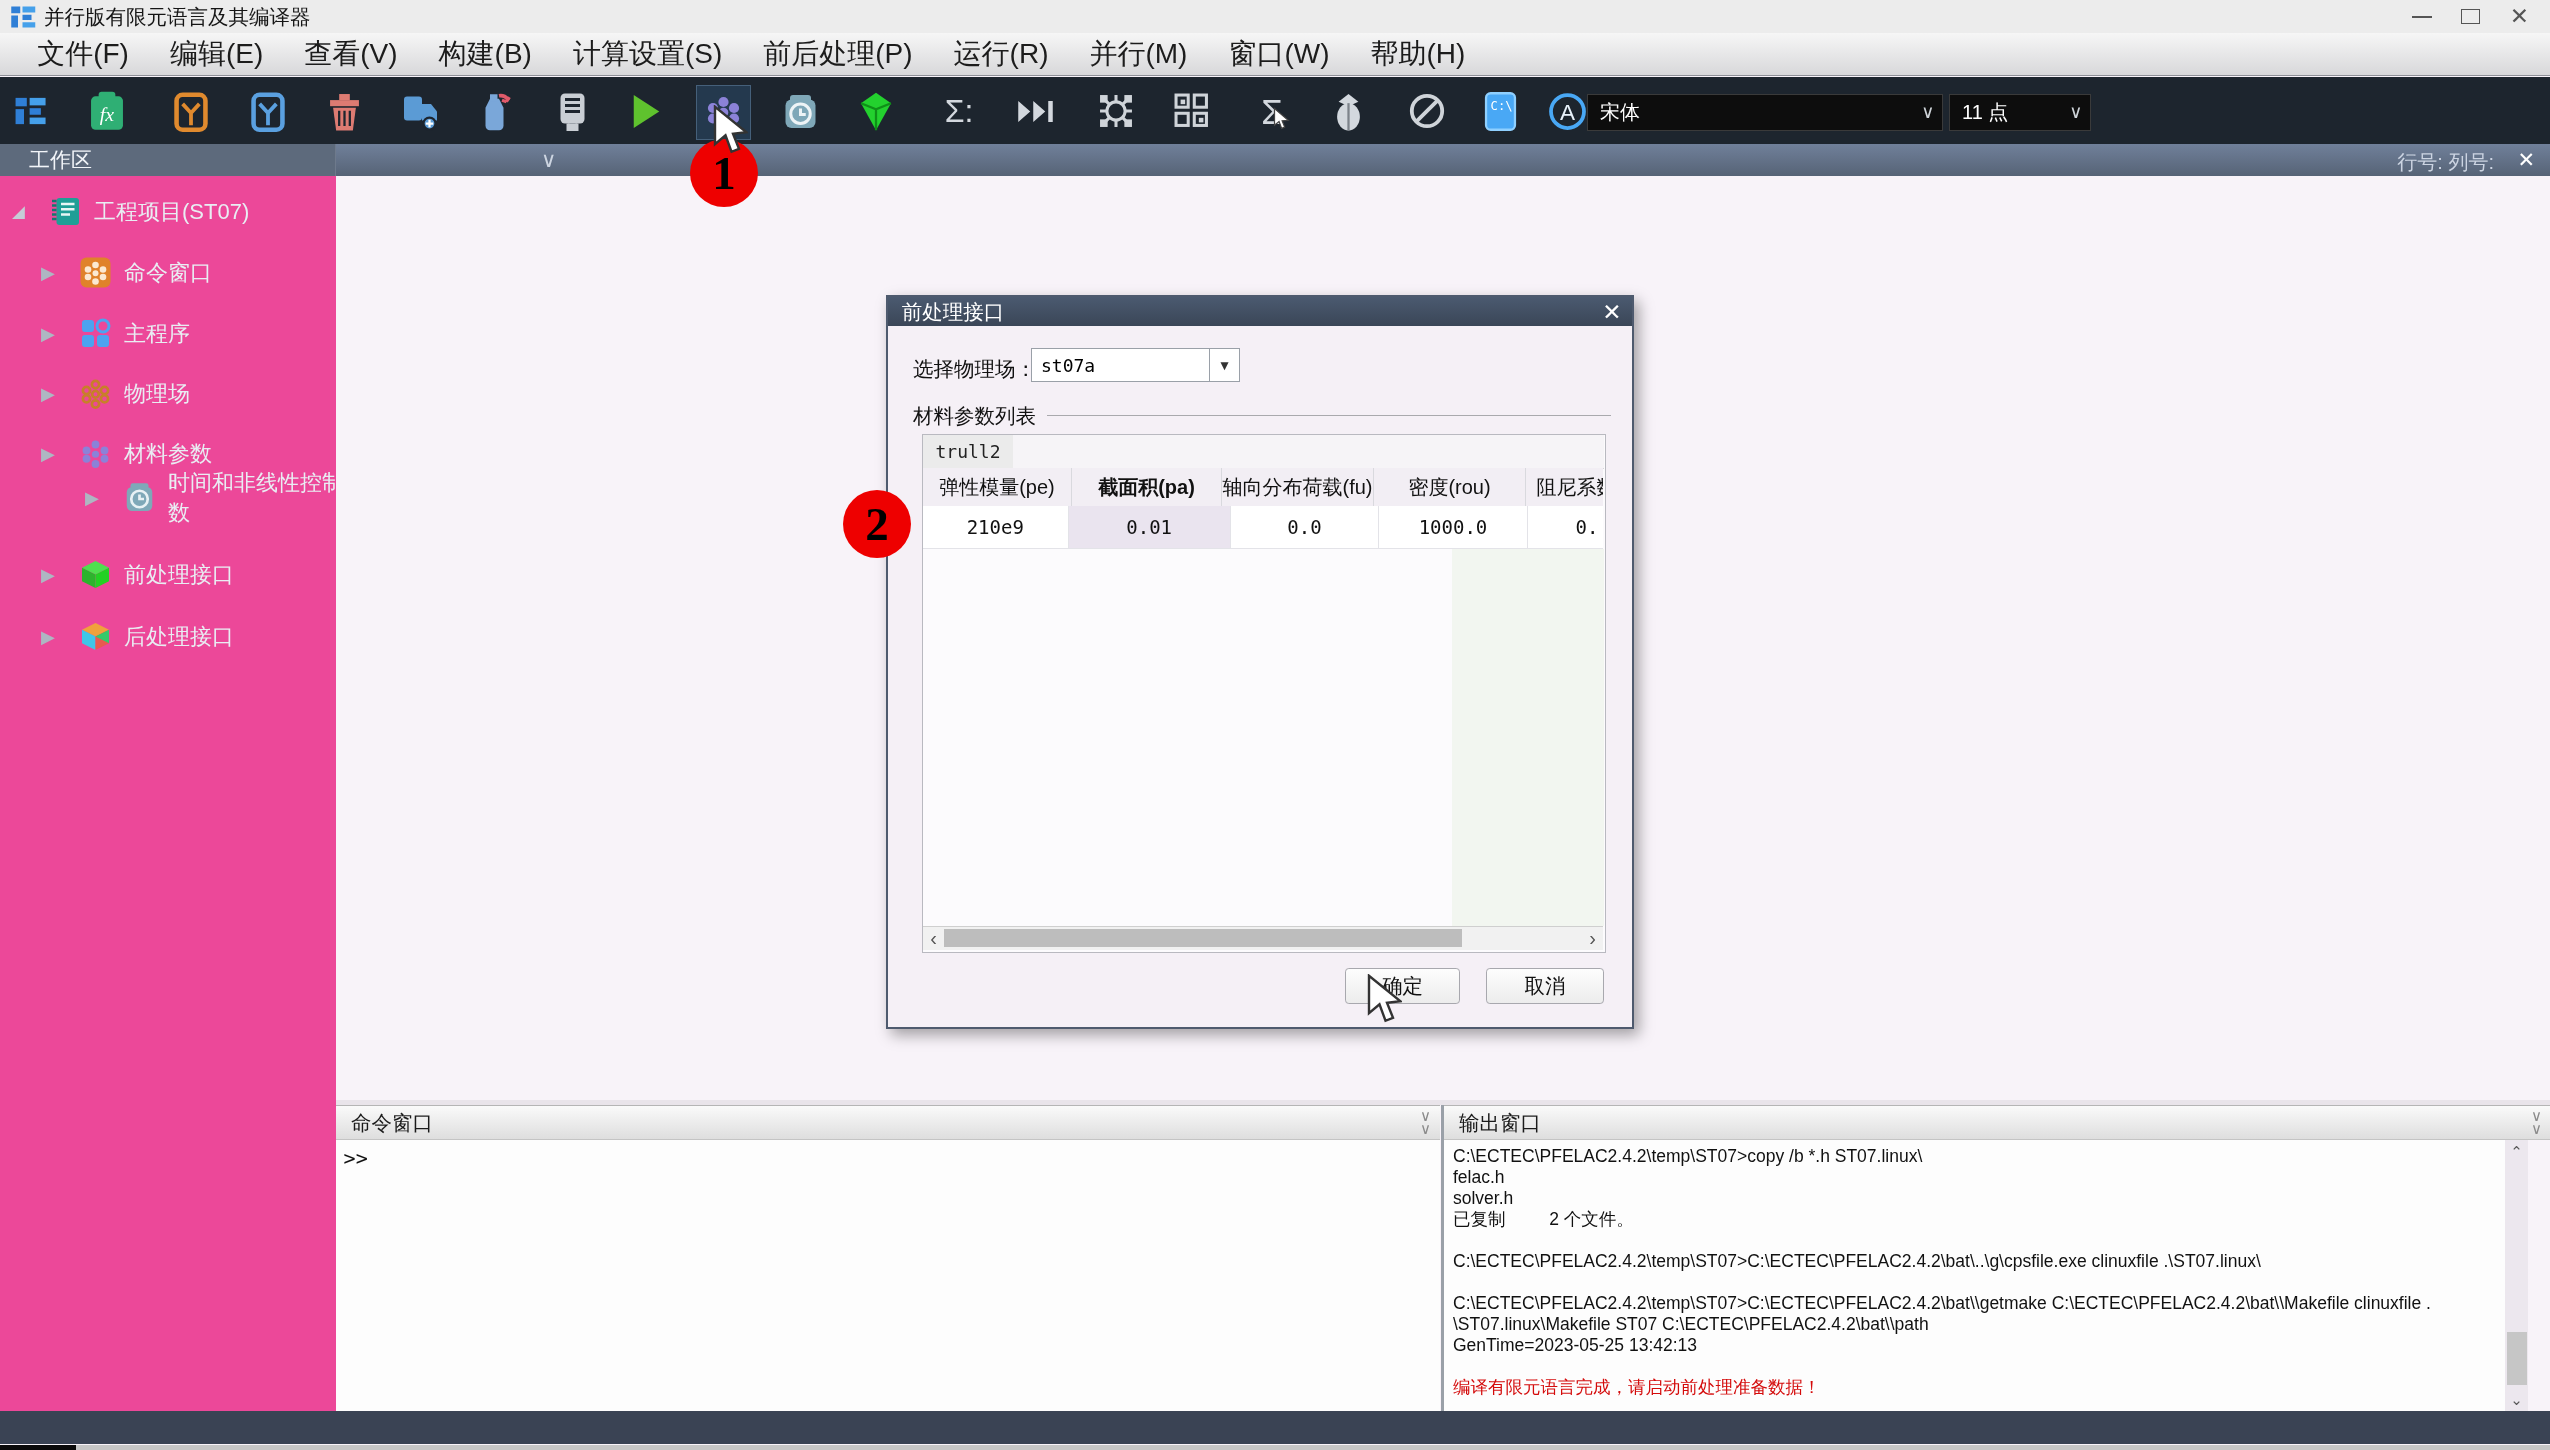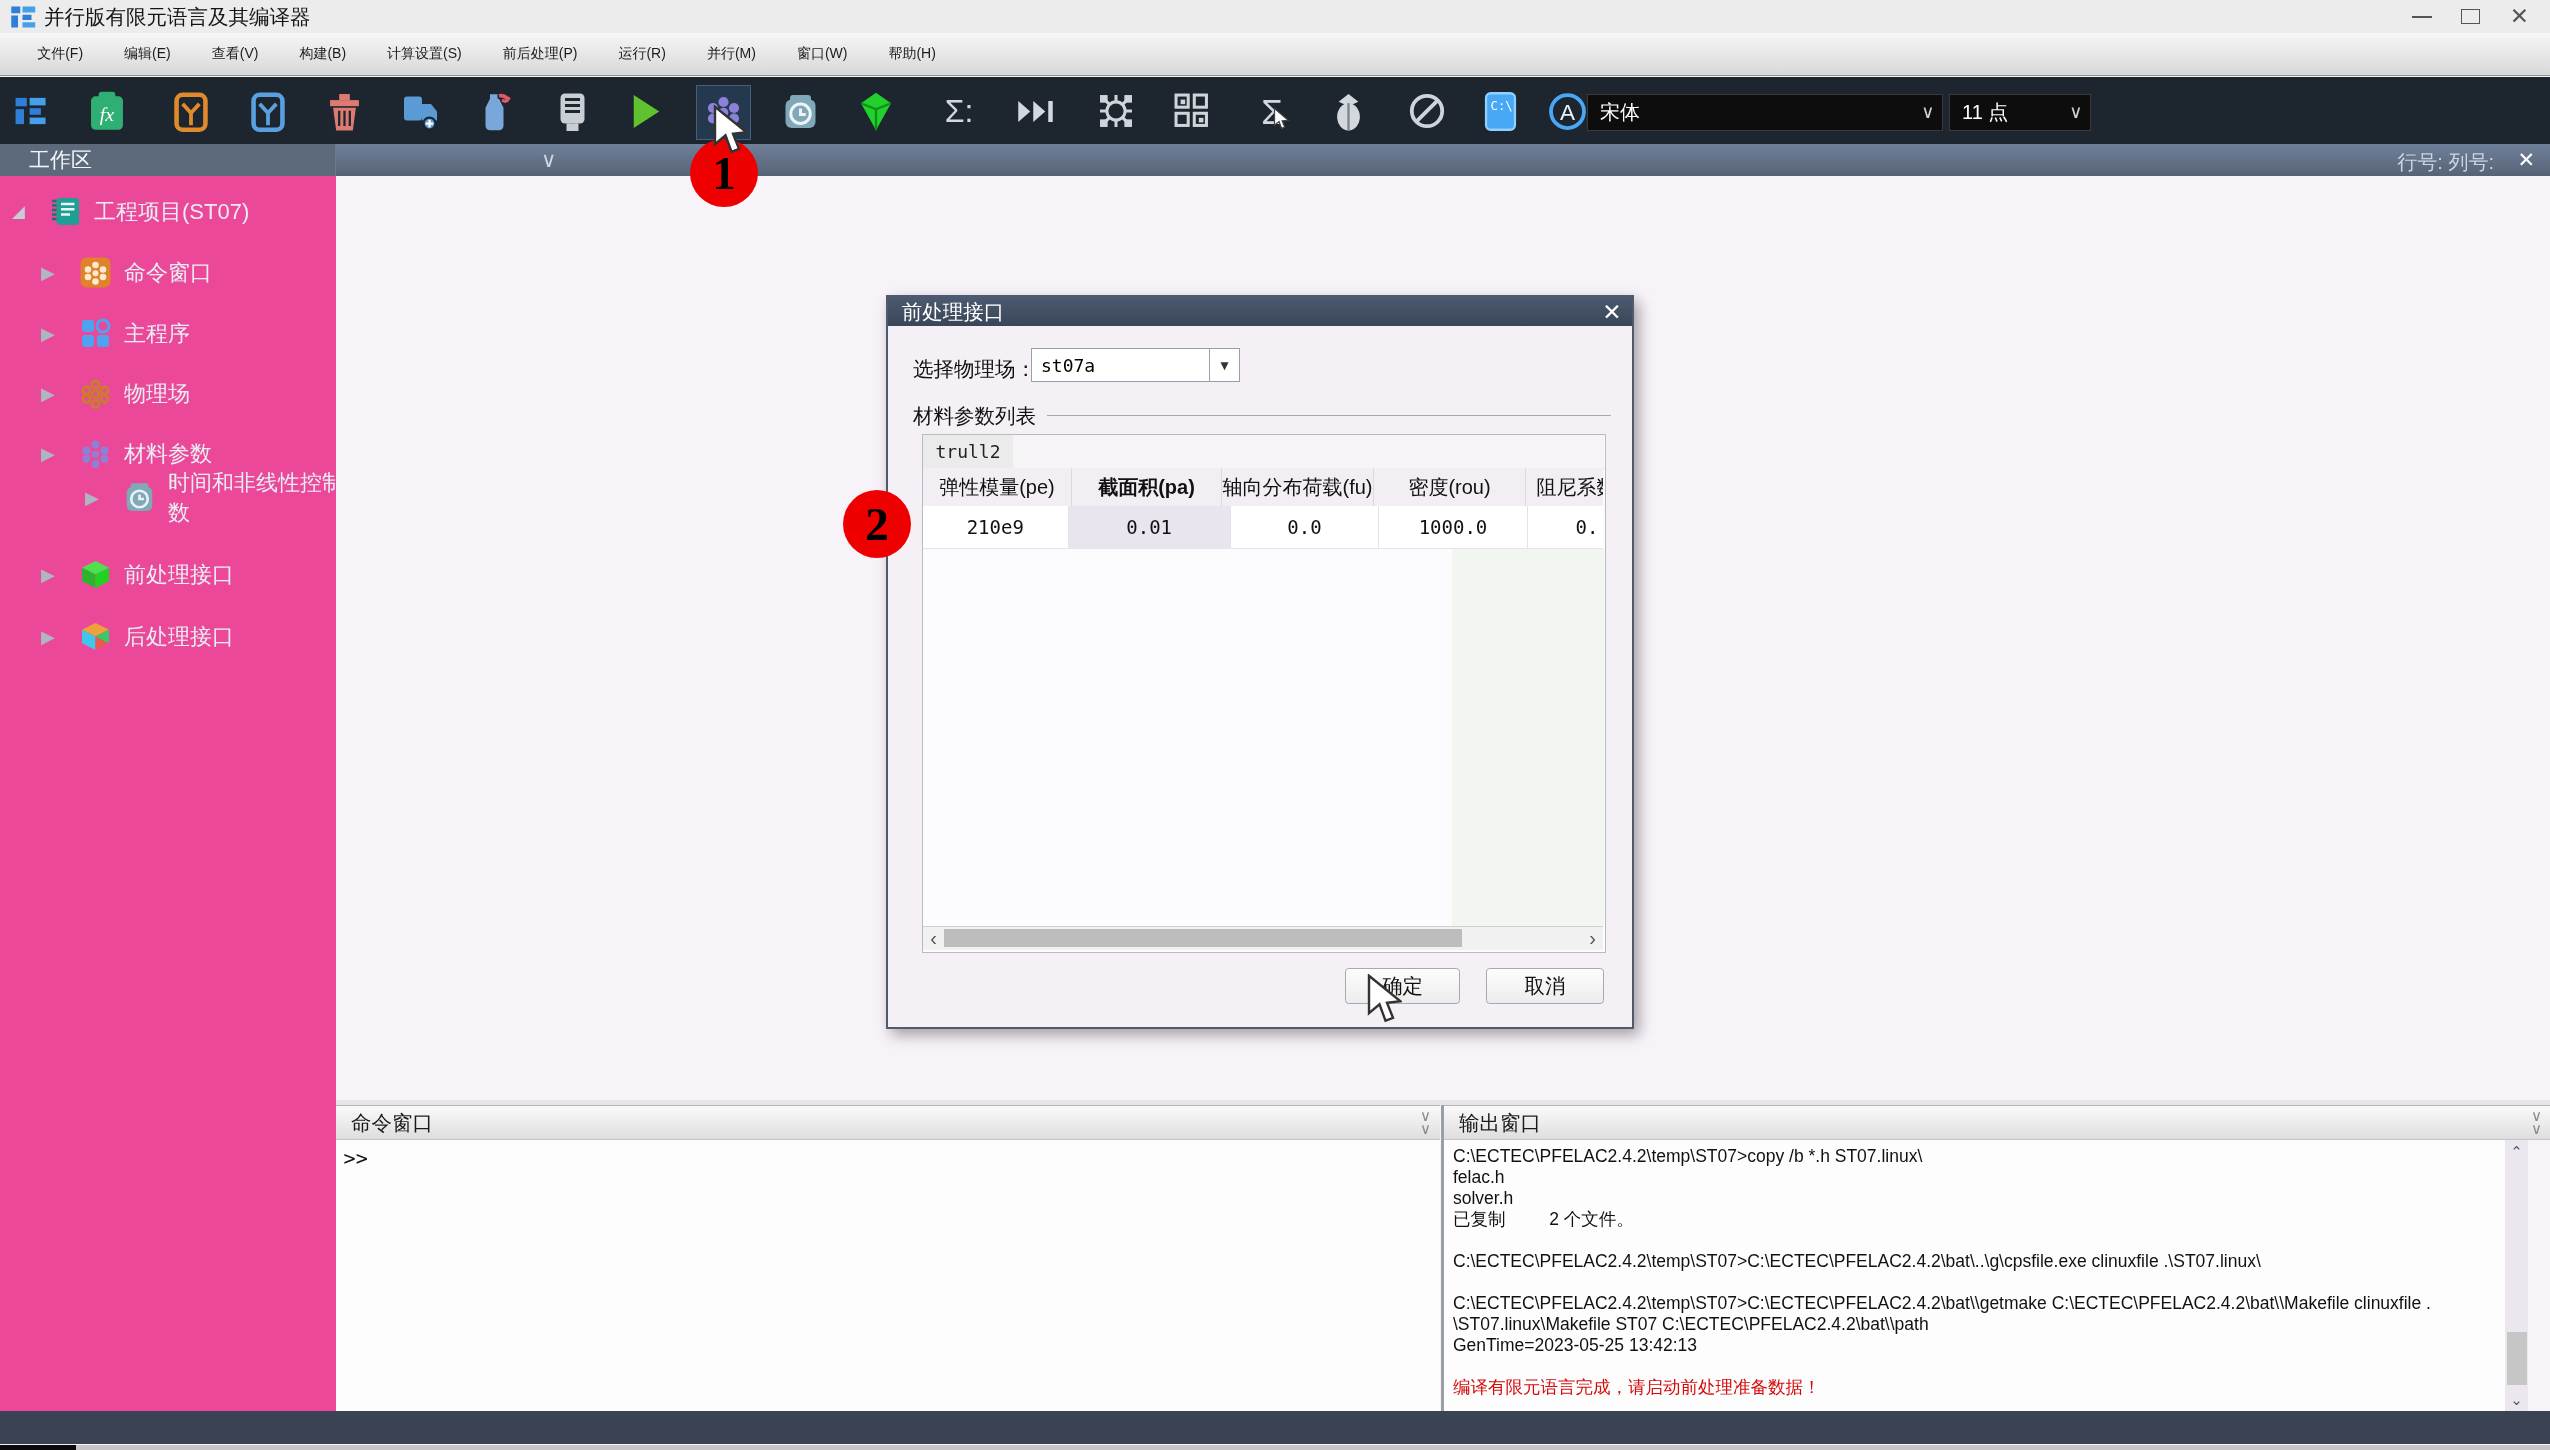--- a/index.html
+++ b/index.html
@@ -14,21 +14,21 @@
   #titlebar .title{font-size:20.5px;color:#151515;margin-left:7.6px;}
   .winbtn{width:49px;height:33px;display:flex;align-items:center;justify-content:center;color:#444;font-size:20px;}
   .winbtn .min{display:block;width:20px;height:0;border-bottom:2.3px solid #555;}
   .winbtn .restore{position:relative;width:16.7px;height:13.7px;border:1.5px solid #555;background:#ececec;}
   .winbtn .restore:before{content:"";position:absolute;left:3.8px;top:-6.8px;width:16.7px;height:13.7px;border:1.5px solid #555;z-index:-1;}
   .winbtn .close:before{content:"✕";font-size:23px;color:#555;}
 
   
   #menubar{left:0;top:33px;width:2550px;height:43px;background:linear-gradient(#f6f6f6,#d8d8da);
            border-bottom:0.8px solid #8e9097;padding-left:16.7px;box-sizing:border-box;}
-  .menu-item{font-size:14px;color:#1c1c1c;padding:0 20.5px;height:100%;display:flex;align-items:center;}
+  .menu-item{font-size:28px;color:#1c1c1c;padding:0 20.5px;height:100%;display:flex;align-items:center;}
 
   
   #toolbar{left:0;top:77px;width:2550px;height:68px;background:#1d252e;}
   .tbi{position:absolute;top:12px;width:44px;height:44px;display:flex;align-items:center;justify-content:center;}
   .tbi svg{display:block;}
   .tbi-glyph{font-size:32px;color:#d3d8de;line-height:1;}
   #tbi-material{top:7.6px;width:53px;height:53px;border:1.5px solid #45607a;background:#24394e;}
   .combo-dark{background:#0d0d0d;border:0.8px solid #3a3a3a;color:#fff;font-size:20px;display:flex;align-items:center;}
   .combo-dark .val{padding-left:12px;flex:1;}
   .combo-dark .arrow{color:#cfd4d9;font-size:18px;padding:0 7.6px;}

